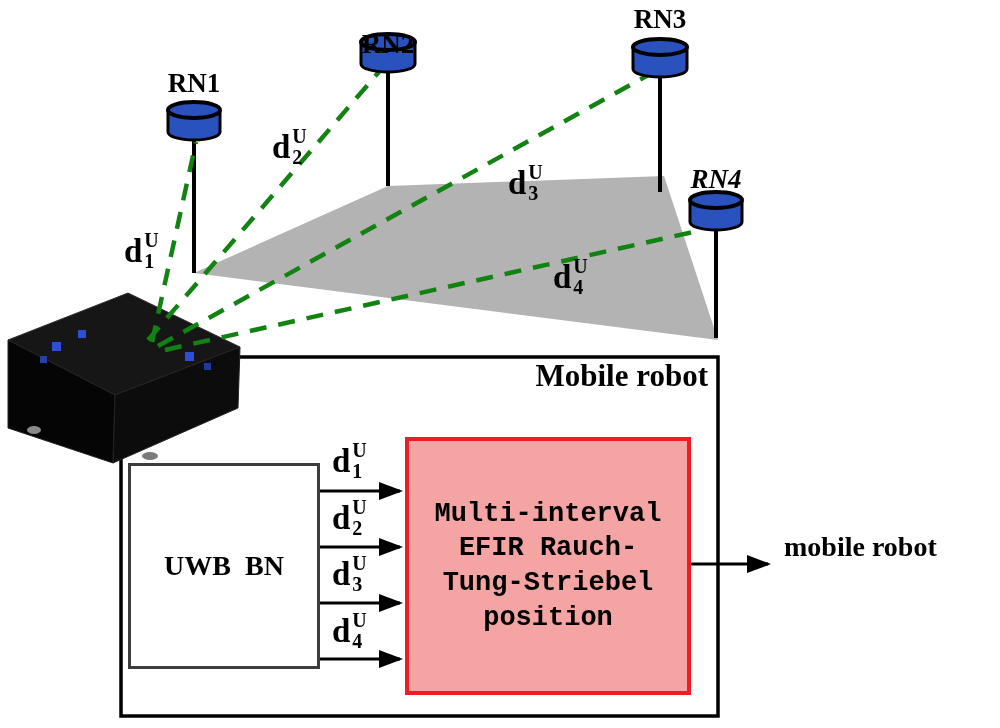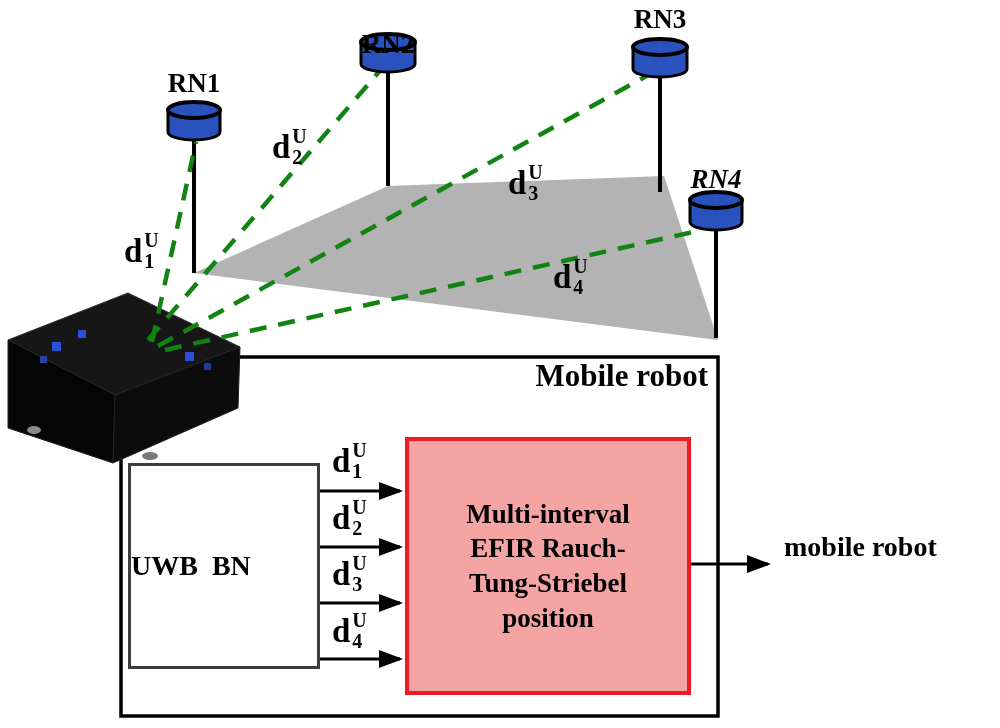--- a/index.html
+++ b/index.html
@@ -20,29 +20,29 @@
   .dlabel .sup, .dlabel .sub { font-size:20px; line-height:1.05; }
 
   .mobile-robot-title {
     position:absolute; left:400px; top:360px; width:308px;
     text-align:right; font-weight:bold; font-size:31px; line-height:1;
   }
 
   .uwb-box {
     position:absolute; left:128px; top:463px; width:186px; height:200px;
     border:3px solid #3d3d3d; background:#ffffff;
-    display:flex; align-items:center; 
+    display:flex; align-items:center; justify-content:center;
     font-weight:bold; font-size:28px; white-space:pre;
   }
 
   .smoother-box {
     position:absolute; left:405px; top:437px; width:278px; height:250px;
     background:#f5a4a4; border:4px solid #ee1c25;
     display:flex; flex-direction:column; align-items:center; justify-content:center;
-    font-weight:bold; font-size:27px; line-height:1.28; text-align:center;
+    font-weight:bold; font-size:27px; line-height:1.28; text-align:center;font-family:Liberation Mono, monospace;
   }
 
   .output-label {
     position:absolute; left:784px; top:531px; width:214px;
     font-weight:bold; font-size:28px; line-height:1.15; text-align:left;
   }
 </style>
 </head>
 <body>
 

